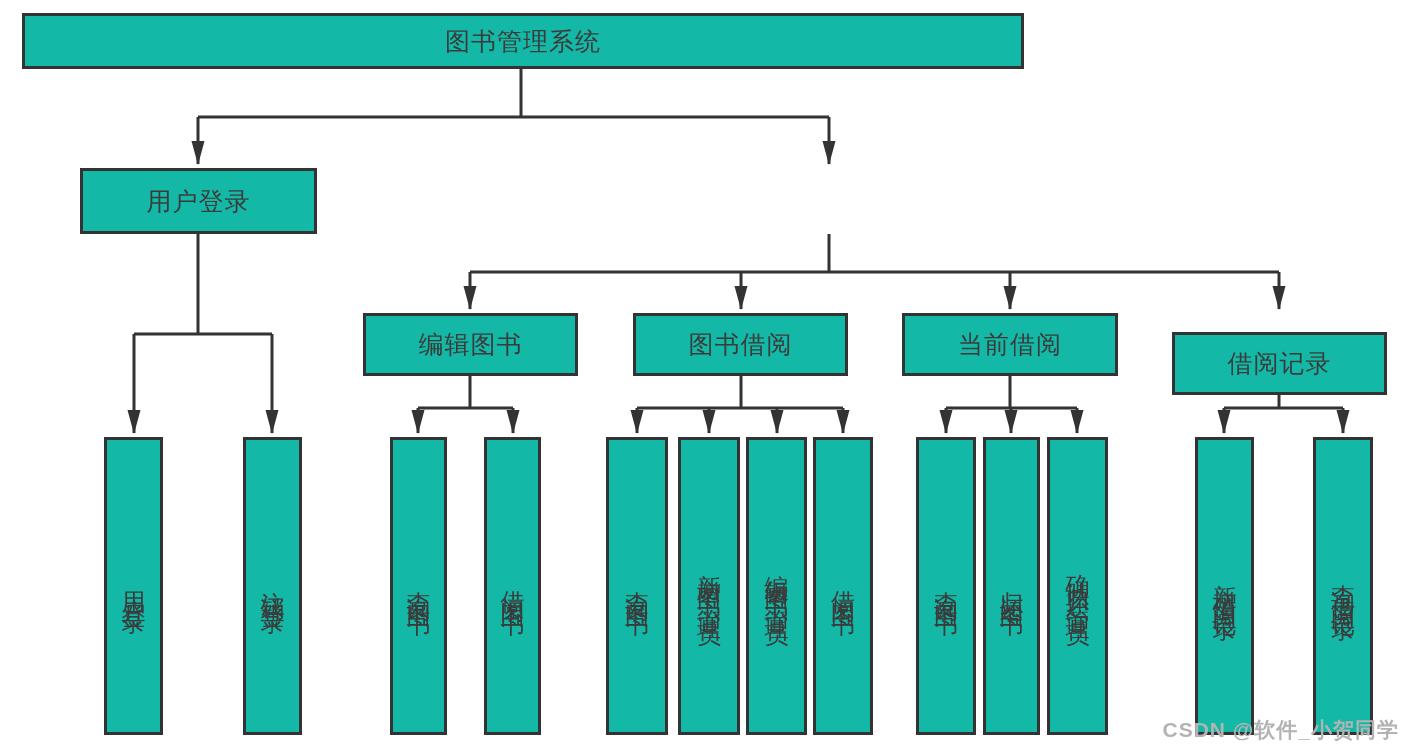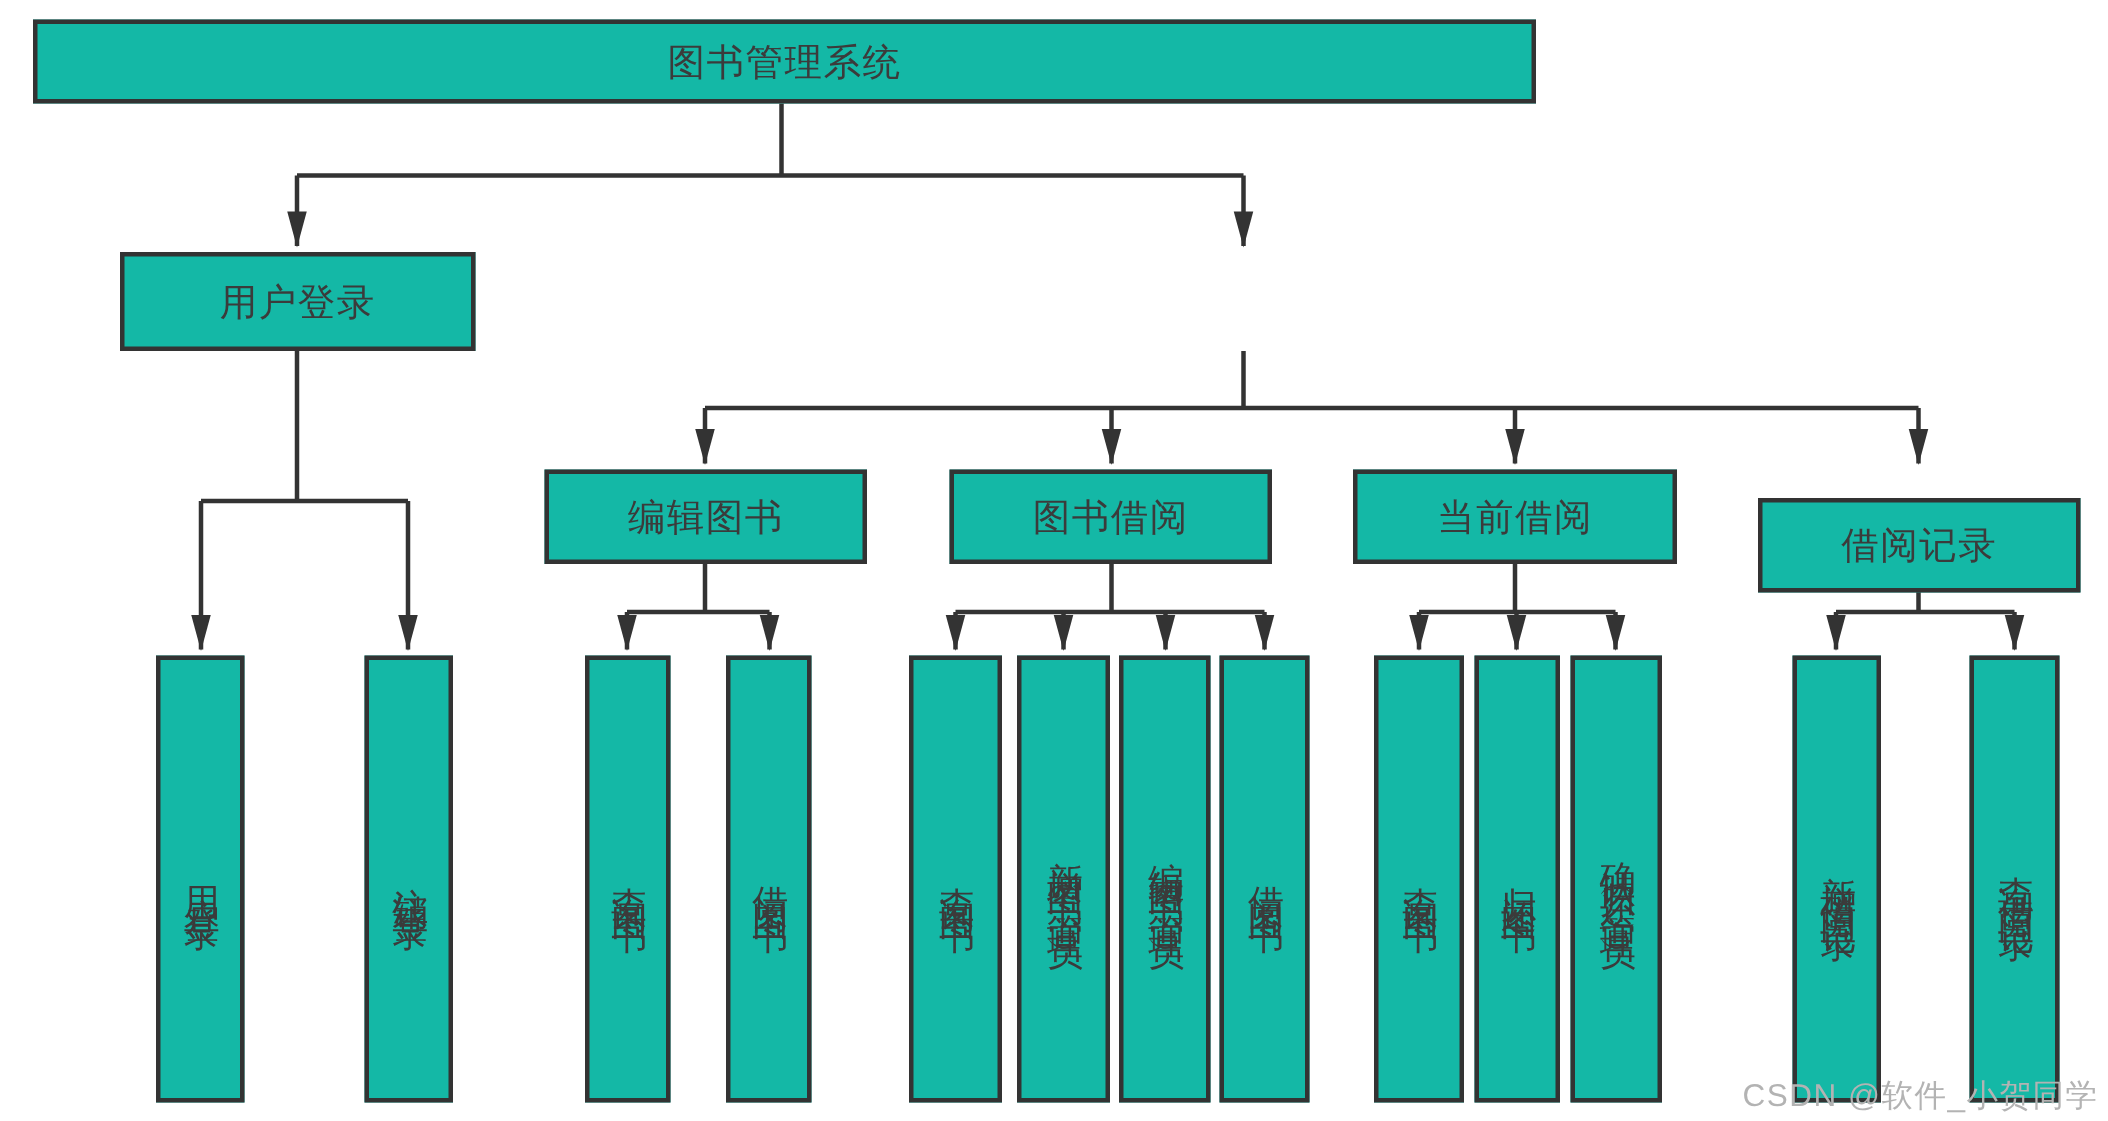--- a/index.html
+++ b/index.html
@@ -38,20 +38,21 @@
     line-height:1;
   }
   .watermark{
     position:absolute;
     right:6px;bottom:3px;
     font-size:21px;
     color:var(--watermark-color);
     letter-spacing:1px;
     white-space:nowrap;
     z-index:5;
+    font-weight:bold;
   }
 </style>
 </head>
 <body>
 
 <div class="stage">
 
   <svg class="connectors" viewBox="0 0 1405 747" xmlns="http://www.w3.org/2000/svg" aria-hidden="true">
     <defs>
       <marker id="arrow" markerUnits="userSpaceOnUse" markerWidth="26" markerHeight="16" viewBox="0 0 26 16" refX="24" refY="8" orient="auto">

